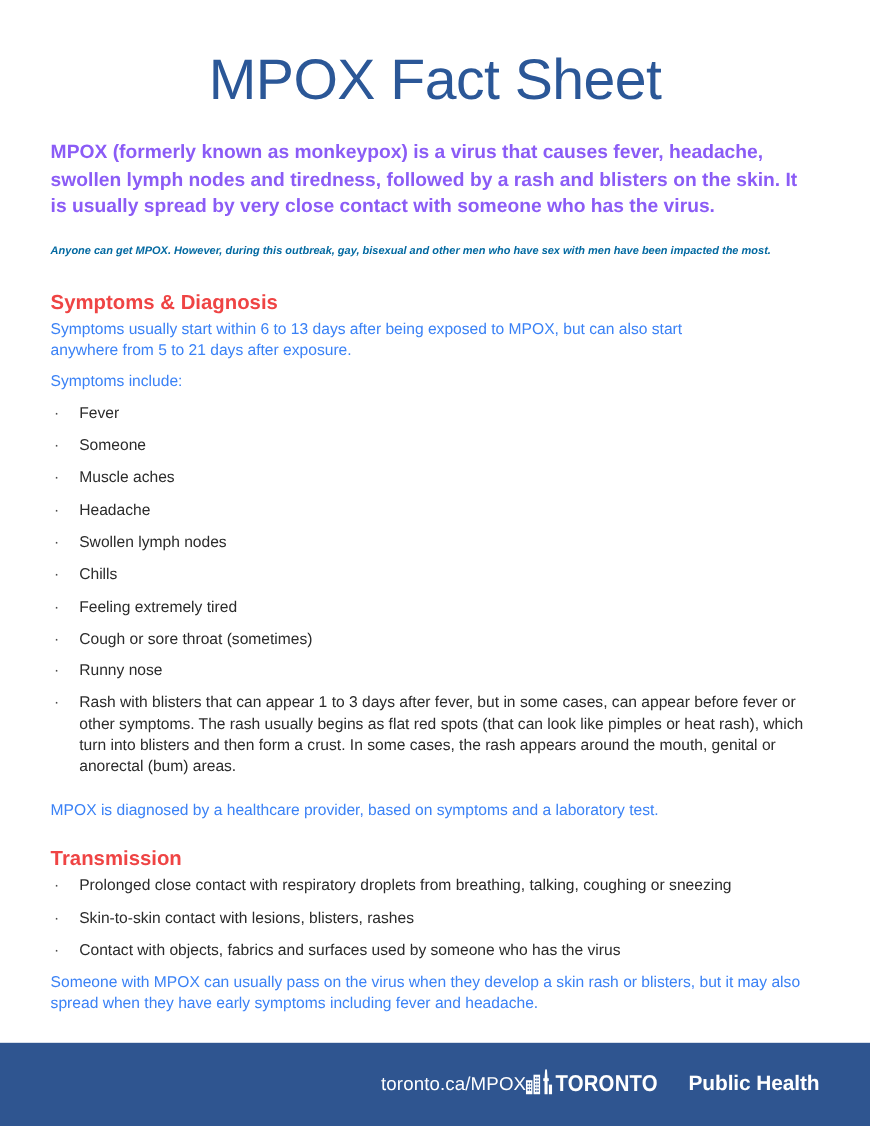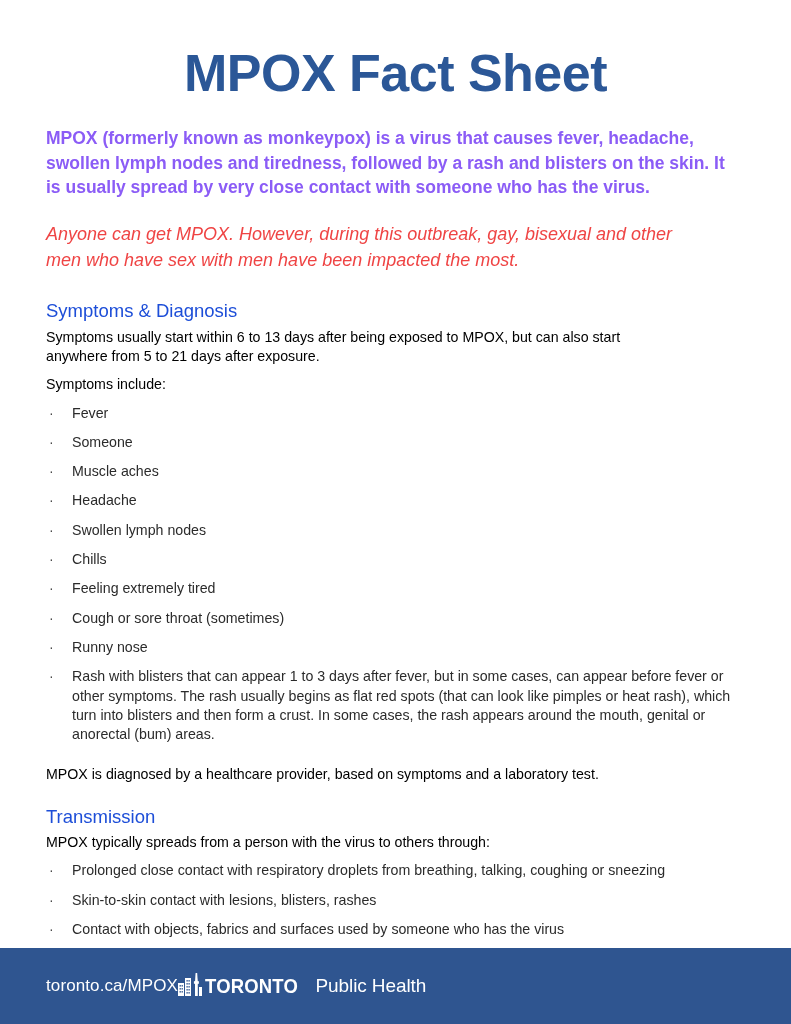--- a/index.html
+++ b/index.html
@@ -25,66 +25,67 @@
 
   .content {
     padding: 0 46px;
   }
 
   
   .doc-title {
     text-align: center;
     color: #2b5797;
     font-size: 52px;
-    font-weight: bold;
+    font-weight: normal;
     letter-spacing: -0.5px;
     margin: 0;
     padding-top: 44px;
     padding-bottom: 6px;
     line-height: 1.15;
   }
 
   
   .lead {
     color: #8b5cf6;
     font-size: 17.5px;
     font-weight: bold;
     line-height: 1.42;
     margin: 16px 0 0 0;
     padding-right: 2px;
   }
 
   
   .note {
-    color: #ef4444;
+    color: #0369a1;
     font-style: italic;
-    font-size: 18px;
+    font-size: 10px;
     line-height: 1.42;
     margin: 22px 0 0 0;
     padding-right: 42px;
+    font-weight: bold;
   }
 
   
   .section-heading {
-    color: #1d4ed8;
+    color: #ef4444;
     font-size: 18.5px;
-    font-weight: normal;
+    font-weight: bold;
     margin: 27px 0 5px 0;
     line-height: 1.2;
   }
   .section-heading.tight-top {
     margin-top: 22px;
   }
 
   
   .body-text {
     font-size: 14.2px;
     line-height: 1.36;
     margin: 0 0 9px 0;
-    color: #000000;
+    color: #3b82f6;
   }
   .body-text.narrow {
     padding-right: 70px;
   }
   .body-text.last-para {
     margin-bottom: 0;
   }
 
   
   .bullet-list {
@@ -133,21 +134,21 @@
   
   .footer-bar {
     position: absolute;
     left: 0;
     bottom: 0;
     width: 791px;
     height: 76px;
     background: #2f5590;
     display: flex;
     align-items: center;
-    justify-content: flex-start;
+    justify-content: flex-end;
     box-sizing: border-box;
     padding: 0 46px;
   }
   .footer-url {
     color: #ffffff;
     font-size: 17px;
     letter-spacing: 0.1px;
   }
   .footer-logo {
     display: flex;
@@ -162,23 +163,23 @@
     font-size: 21px;
     font-weight: bold;
     letter-spacing: 0.2px;
     transform: scaleX(0.88);
     transform-origin: left center;
     margin-right: -6px;
   }
   .logo-sub {
     color: #ffffff;
     font-size: 19px;
-    font-weight: normal;
+    font-weight: bold;
     letter-spacing: -0.1px;
-    margin-left: 8px;
+    margin-left: 18px;
   }
 </style>
 </head>
 <body>
 
 <div class="page">
 
   <div class="content">
 
     <h1 class="doc-title">MPOX Fact Sheet</h1>
@@ -233,21 +234,20 @@
       <li class="bullet-item multiline">
         <span class="bullet-dot">·</span>
         <span>Rash with blisters that can appear 1 to 3 days after fever, but in some cases, can appear before fever or other symptoms. The rash usually begins as flat red spots (that can look like pimples or heat rash), which turn into blisters and then form a crust. In some cases, the rash appears around the mouth, genital or anorectal (bum) areas.</span>
       </li>
     </ul>
 
     <p class="body-text post-list">MPOX is diagnosed by a healthcare provider, based on symptoms and a laboratory test.</p>
 
     <h2 class="section-heading tight-top">Transmission</h2>
 
-    <p class="body-text">MPOX typically spreads from a person with the virus to others through:</p>
 
     <ul class="bullet-list list-transmission">
       <li class="bullet-item">
         <span class="bullet-dot">·</span>
         <span>Prolonged close contact with respiratory droplets from breathing, talking, coughing or sneezing</span>
       </li>
       <li class="bullet-item">
         <span class="bullet-dot">·</span>
         <span>Skin-to-skin contact with lesions, blisters, rashes</span>
       </li>

